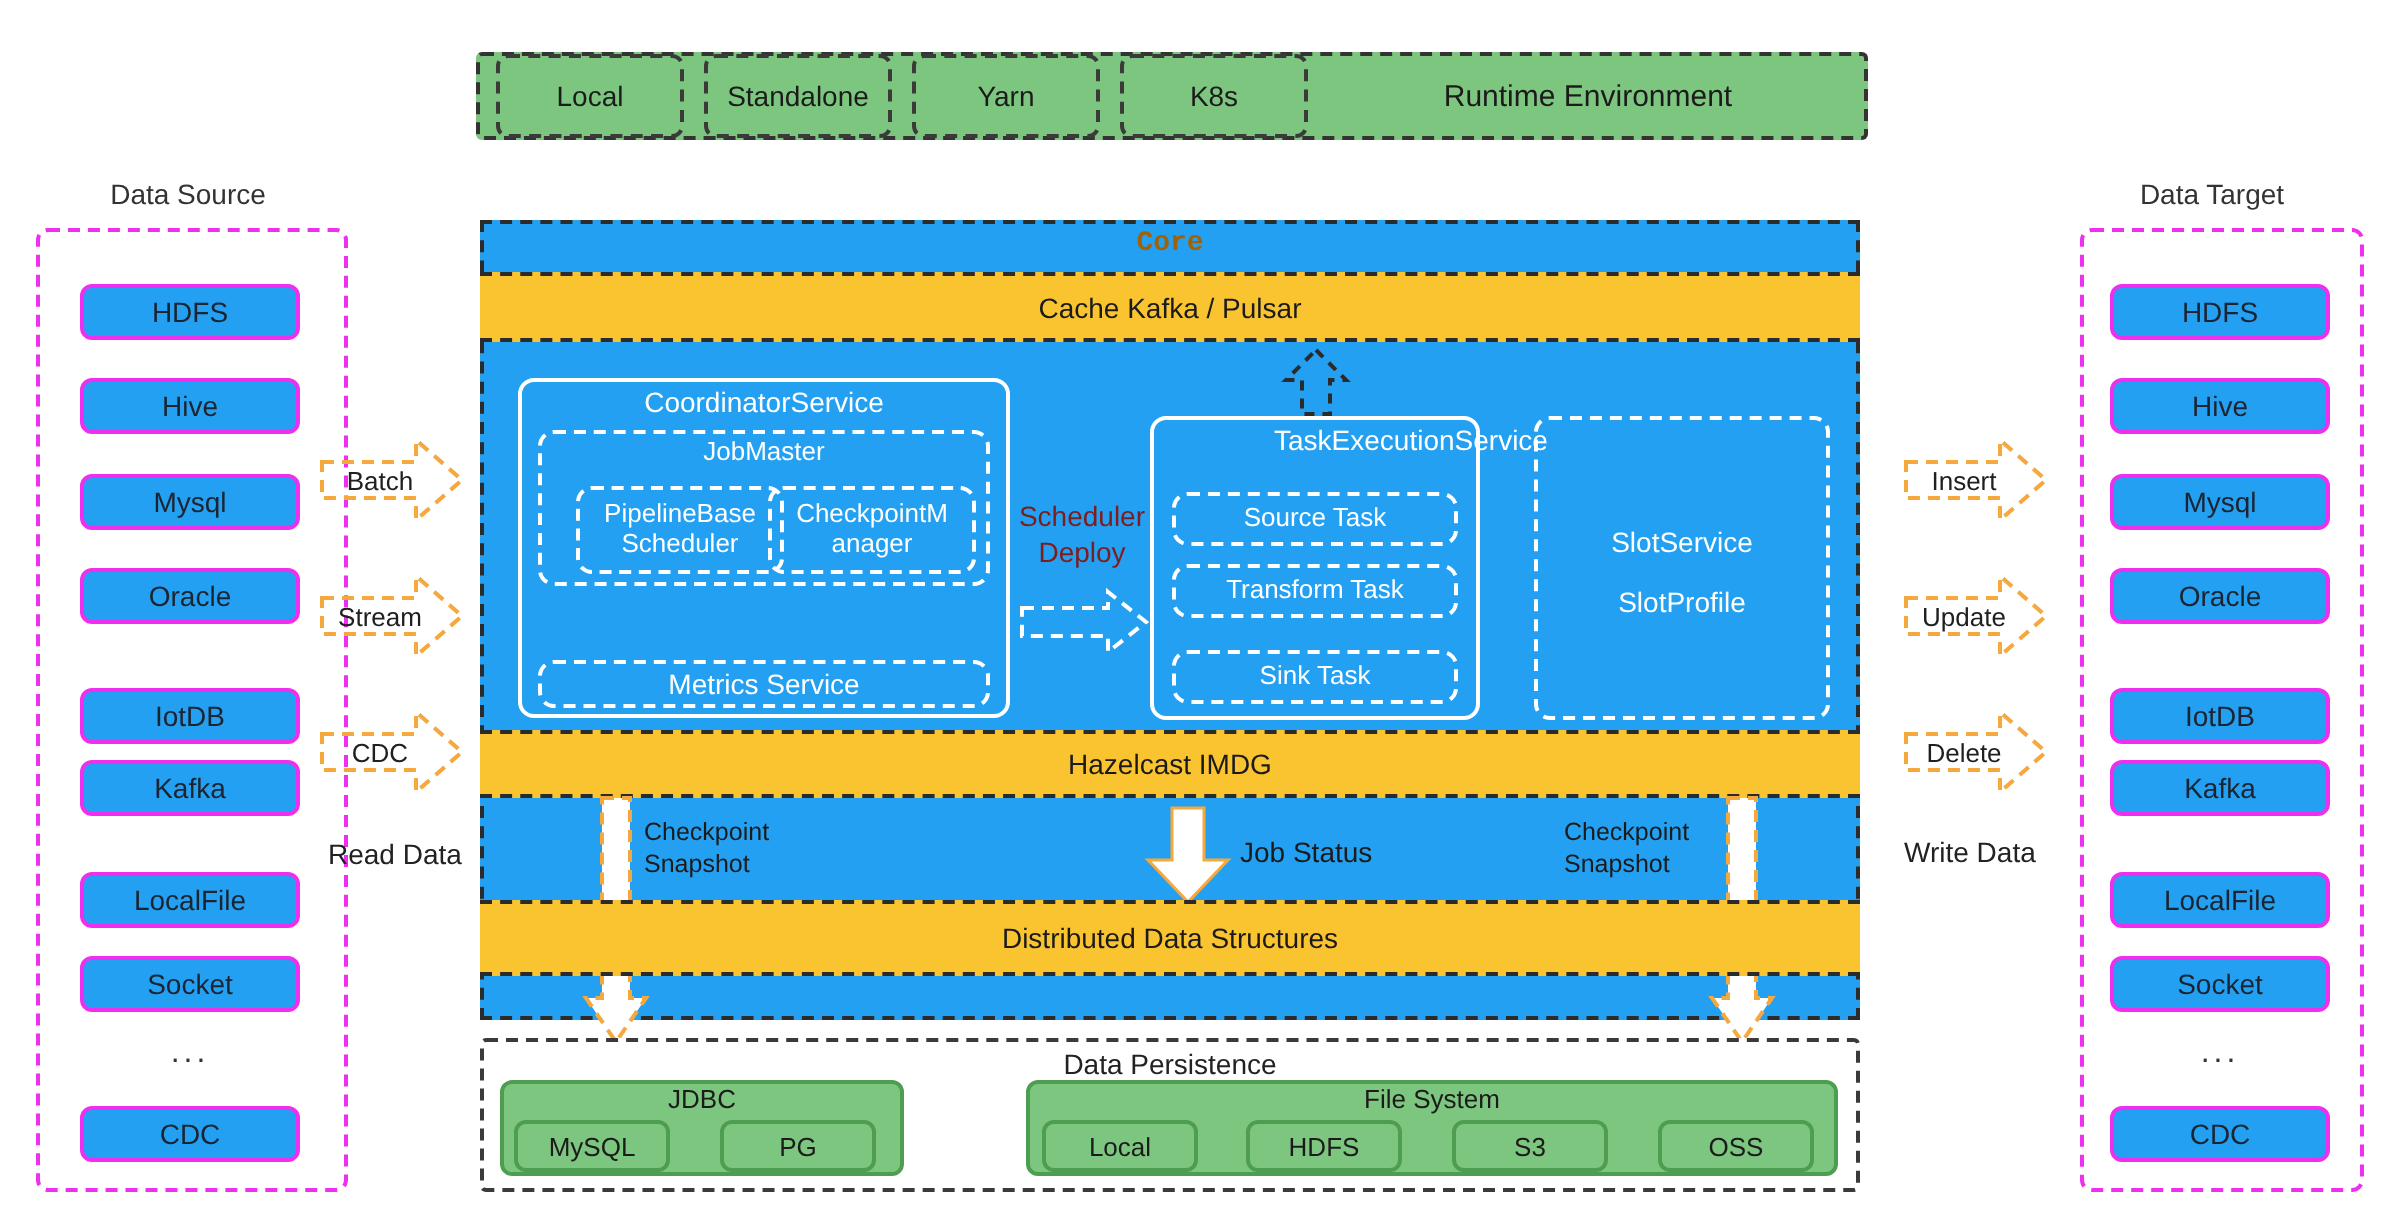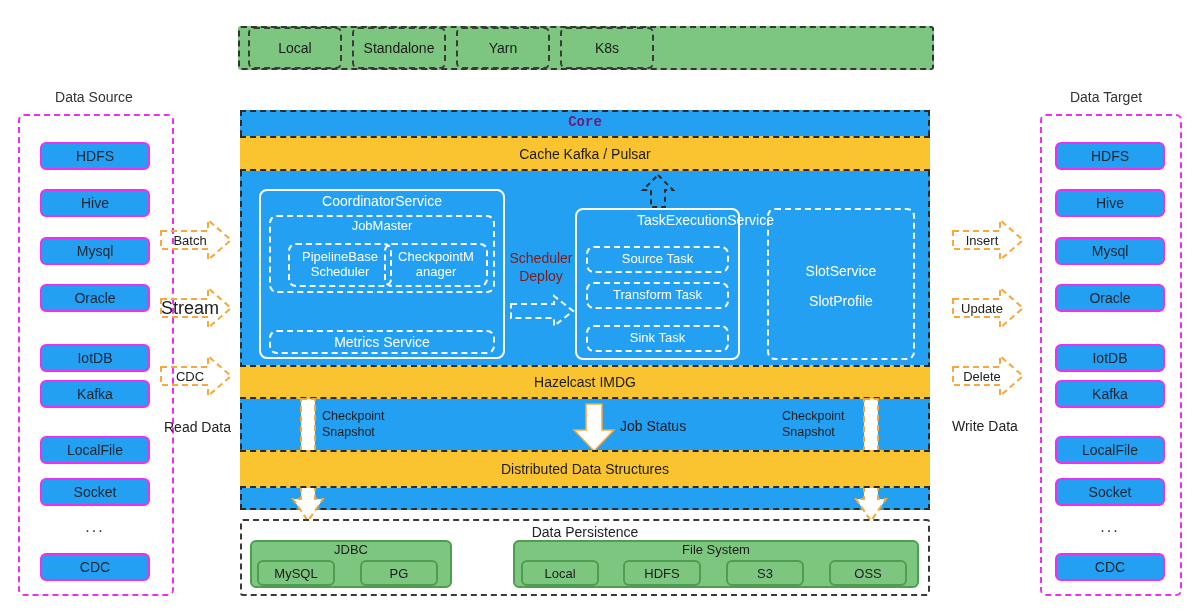--- a/index.html
+++ b/index.html
@@ -47,21 +47,21 @@
   .runtime-label{
     flex:1;text-align:center;font-size:15px;color:#1b1b1b;
   }
 
   
   .core-outer{
     background:#23a0f2;border:2px dashed #2b2b2b;box-sizing:border-box;
   }
   .core-title{
     height:22px;display:flex;align-items:center;justify-content:center;
-    font-family:"Liberation Mono", monospace;font-size:14px;color:#701a75;
+    font-family:"Liberation Mono", monospace;font-size:14px;color:#a16207;
     font-weight:bold;
   }
   .band-orange{
     background:#fac330;border-top:2px dashed #2b2b2b;border-bottom:2px dashed #2b2b2b;
     display:flex;align-items:center;justify-content:center;
     font-size:14px;color:#1b1b1b;box-sizing:border-box;
   }
 
   .wbox{
     border:2px solid #ffffff;border-radius:8px;box-sizing:border-box;
@@ -108,20 +108,21 @@
 </head>
 <body>
 
 <div class="root">
 
   <div class="abs runtime-outer" style="left:238px;top:26px;width:696px;height:44px;">
     <div class="runtime-cell">Local</div>
     <div class="runtime-cell">Standalone</div>
     <div class="runtime-cell">Yarn</div>
     <div class="runtime-cell">K8s</div>
+    <div class="runtime-label">Runtime Environment</div>
   </div>
 
   <div class="abs col-title" style="left:14px;top:89px;">Data Source</div>
 
   <div class="abs magenta-box" style="left:18px;top:114px;width:156px;height:482px;"></div>
 
   <div class="abs chip" style="left:40px;top:142px;width:110px;height:28px;">HDFS</div>
   <div class="abs chip" style="left:40px;top:189px;width:110px;height:28px;">Hive</div>
   <div class="abs chip" style="left:40px;top:237px;width:110px;height:28px;">Mysql</div>
   <div class="abs chip" style="left:40px;top:284px;width:110px;height:28px;">Oracle</div>
@@ -136,21 +137,21 @@
     <svg width="72" height="42" viewBox="0 0 72 42">
       <path d="M1,12 L48,12 L48,1 L71,21 L48,41 L48,30 L1,30 Z" fill="none" stroke="#f5a83c" stroke-width="2" stroke-dasharray="6,4"></path>
     </svg>
     <div class="lbl" style="position:absolute;left:0;top:0;width:72px;height:42px;display:flex;align-items:center;justify-content:center;padding-right:12px;box-sizing:border-box;font-size:13px;">Batch</div>
   </div>
 
   <div class="abs" style="left:160px;top:287px;width:72px;height:42px;">
     <svg width="72" height="42" viewBox="0 0 72 42">
       <path d="M1,12 L48,12 L48,1 L71,21 L48,41 L48,30 L1,30 Z" fill="none" stroke="#f5a83c" stroke-width="2" stroke-dasharray="6,4"></path>
     </svg>
-    <div class="lbl" style="position:absolute;left:0;top:0;width:72px;height:42px;display:flex;align-items:center;justify-content:center;padding-right:12px;box-sizing:border-box;font-size:18px;">Stream</div>
+    <div class="lbl" style="position:absolute;left:0;top:0;width:72px;height:42px;display:flex;align-items:center;justify-content:center;padding-right:12px;box-sizing:border-box;font-size:13px;">Stream</div>
   </div>
 
   <div class="abs" style="left:160px;top:355px;width:72px;height:42px;">
     <svg width="72" height="42" viewBox="0 0 72 42">
       <path d="M1,12 L48,12 L48,1 L71,21 L48,41 L48,30 L1,30 Z" fill="none" stroke="#f5a83c" stroke-width="2" stroke-dasharray="6,4"></path>
     </svg>
     <div class="lbl" style="position:absolute;left:0;top:0;width:72px;height:42px;display:flex;align-items:center;justify-content:center;padding-right:12px;box-sizing:border-box;font-size:13px;">CDC</div>
   </div>
 
   <div class="abs side-note" style="left:164px;top:419px;">Read Data</div>

